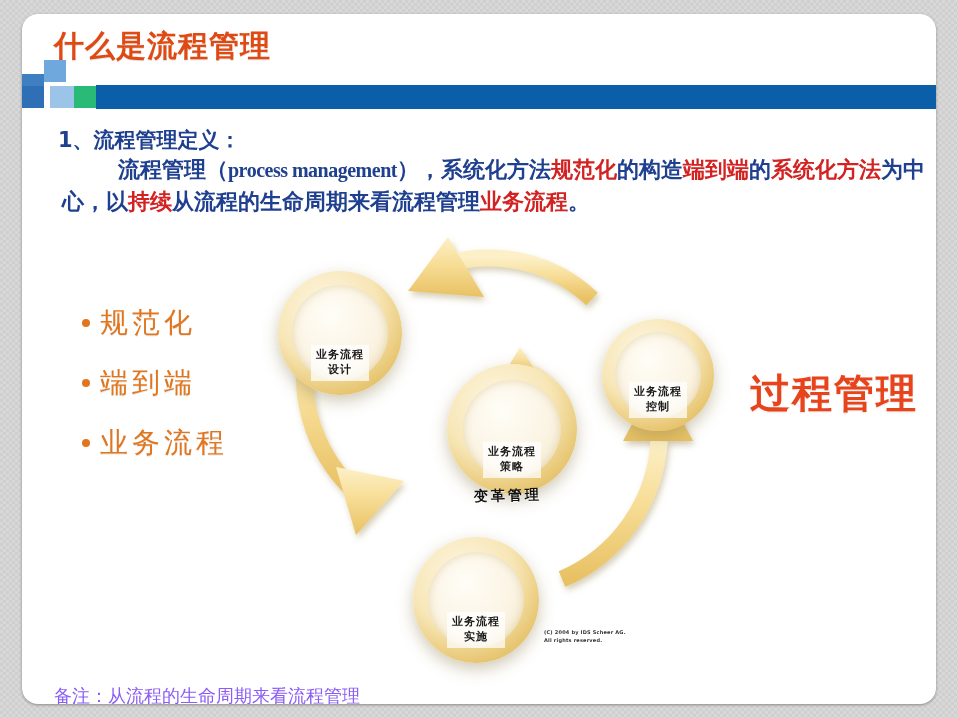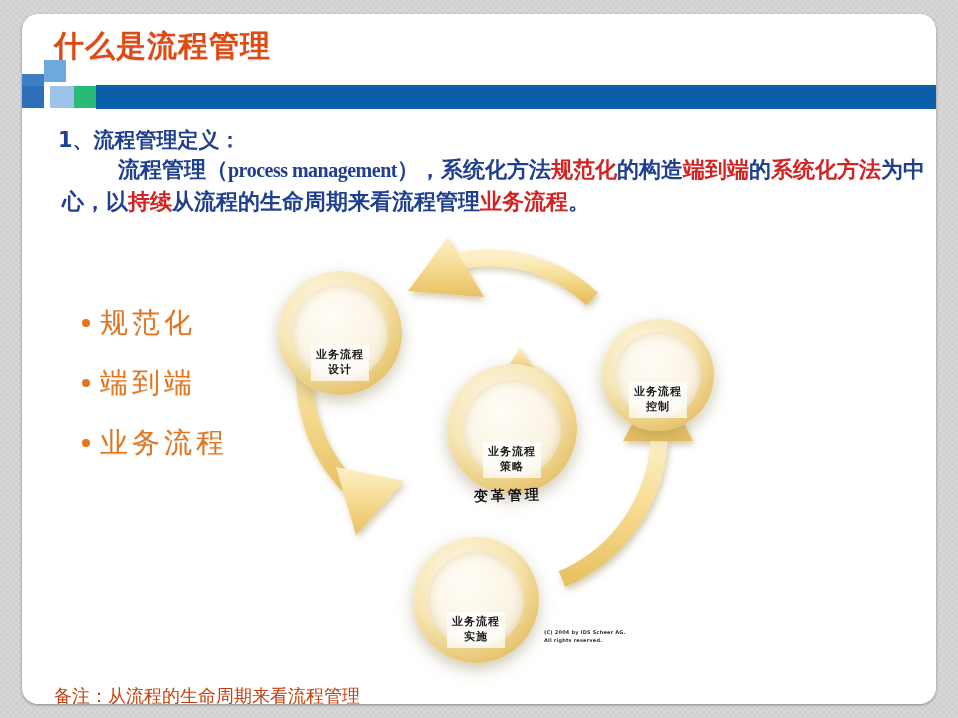--- a/index.html
+++ b/index.html
@@ -186,21 +186,21 @@
     white-space: pre-line;
     letter-spacing: 0.2px;
   }
 
   
   #footer-note {
     position: absolute;
     left: 32px; top: 670px;
     font-family: "DejaVu Serif", serif;
     font-size: 18px;
-    color: #c2410c;
+    color: #8b5cf6;
     white-space: nowrap;
   }
 </style>
 </head>
 <body>
 
 <div id="slide-root">
   <div id="slide-card">
 
     <div id="slide-title">什么是流程管理</div>
@@ -224,20 +224,21 @@
       <div class="bullet-item">
         <span class="bullet-dot"></span>
         <span>端到端</span>
       </div>
       <div class="bullet-item">
         <span class="bullet-dot"></span>
         <span>业务流程</span>
       </div>
     </div>
 
+    <div id="process-management-label">过程管理</div>
 
     <div id="cycle-diagram">
 
       <svg id="cycle-svg" width="500" height="460" viewBox="0 0 500 460">
         <defs>
           <linearGradient id="gold" x1="0" y1="0" x2="0" y2="1">
             <stop offset="0%" stop-color="#fdf0c8"></stop>
             <stop offset="45%" stop-color="#f7dd96"></stop>
             <stop offset="100%" stop-color="#e8c163"></stop>
           </linearGradient>

